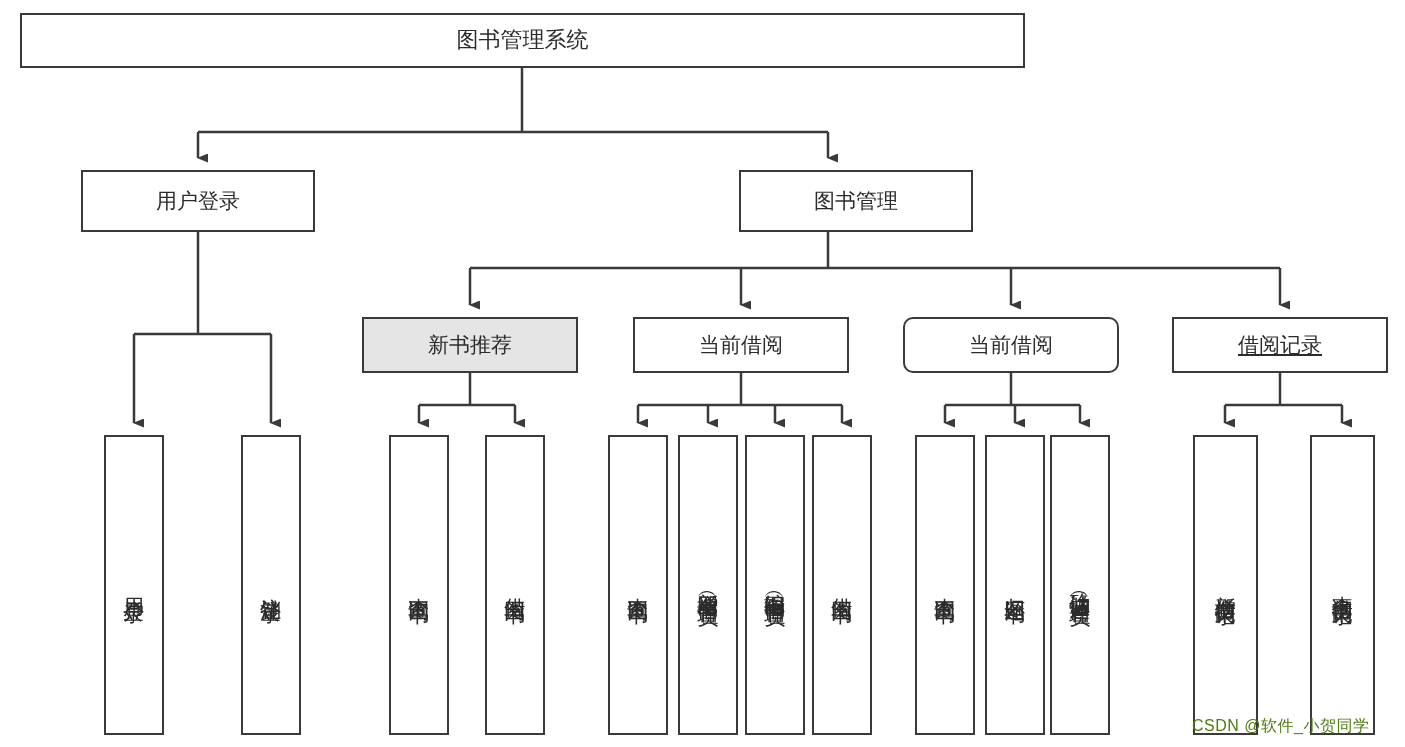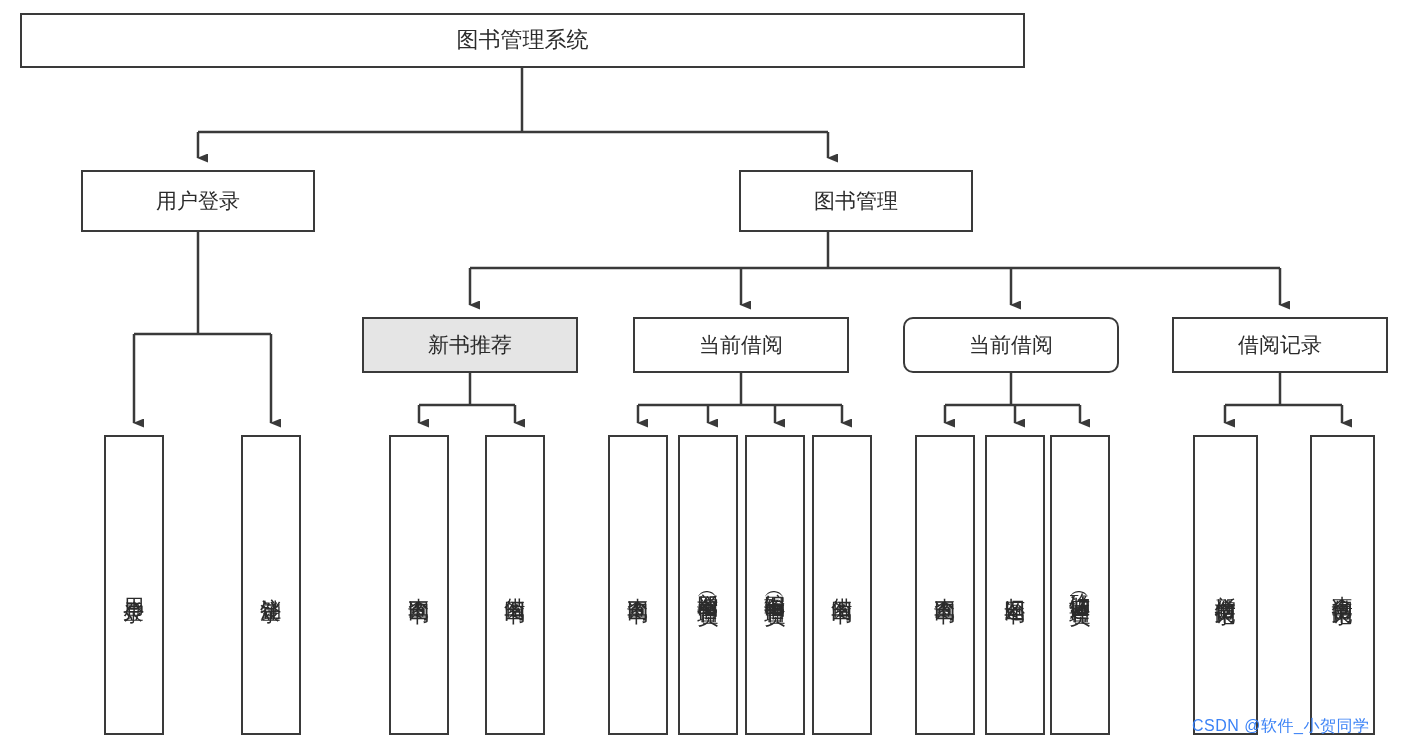--- a/index.html
+++ b/index.html
@@ -132,21 +132,21 @@
 
   <div class="node horiz" style="left: 362px; top: 317px; width: 216px; height: 56px; border-color: rgb(58, 58, 58); background: #e5e5e5; color: rgb(43, 43, 43);">
     <span class="label">新书推荐</span>
   </div>
   <div class="node horiz" style="left: 633px; top: 317px; width: 216px; height: 56px; border-color: rgb(58, 58, 58); background: rgb(255, 255, 255); color: rgb(43, 43, 43);">
     <span class="label">当前借阅</span>
   </div>
   <div class="node horiz" style="left: 903px; top: 317px; width: 216px; height: 56px; border-color: rgb(58, 58, 58); background: rgb(255, 255, 255); color: rgb(43, 43, 43); border-radius: 10px;">
     <span class="label">当前借阅</span>
   </div>
-  <div class="node horiz" style="left: 1172px; top: 317px; width: 216px; height: 56px; border-color: rgb(58, 58, 58); background: rgb(255, 255, 255); color: rgb(43, 43, 43);">
+  <div class="node horiz" style="left: 1172px; top: 317px; width: 216px; height: 56px; border-color: rgb(58, 58, 58); background: rgb(255, 255, 255); color: rgb(43, 43, 43); text-decoration: underline;">
     <span class="label">借阅记录</span>
   </div>
 
   <div class="node vert" style="left: 104px; top: 435px; width: 60px; height: 300px; border-color: rgb(58, 58, 58); background: rgb(255, 255, 255); color: rgb(43, 43, 43);">
     <span class="label">用户登录</span>
   </div>
   <div class="node vert" style="left: 241px; top: 435px; width: 60px; height: 300px; border-color: rgb(58, 58, 58); background: rgb(255, 255, 255); color: rgb(43, 43, 43);">
     <span class="label">注销登录</span>
   </div>
   <div class="node vert" style="left: 389px; top: 435px; width: 60px; height: 300px; border-color: rgb(58, 58, 58); background: rgb(255, 255, 255); color: rgb(43, 43, 43);">
@@ -176,14 +176,14 @@
   <div class="node vert" style="left: 1050px; top: 435px; width: 60px; height: 300px; border-color: rgb(58, 58, 58); background: rgb(255, 255, 255); color: rgb(43, 43, 43);">
     <span class="label">确认归还（管理员）</span>
   </div>
   <div class="node vert" style="left: 1193px; top: 435px; width: 65px; height: 300px; border-color: rgb(58, 58, 58); background: rgb(255, 255, 255); color: rgb(43, 43, 43);">
     <span class="label">新增借阅记录</span>
   </div>
   <div class="node vert" style="left: 1310px; top: 435px; width: 65px; height: 300px; border-color: rgb(58, 58, 58); background: rgb(255, 255, 255); color: rgb(43, 43, 43);">
     <span class="label">查询借阅记录</span>
   </div>
 
-  <div class="watermark" style="color: #3b82f6;">CSDN @软件_小贺同学</div>
+  <div class="watermark" style="color: #4d7c0f;">CSDN @软件_小贺同学</div>
 </div>
 
 </body></html>

